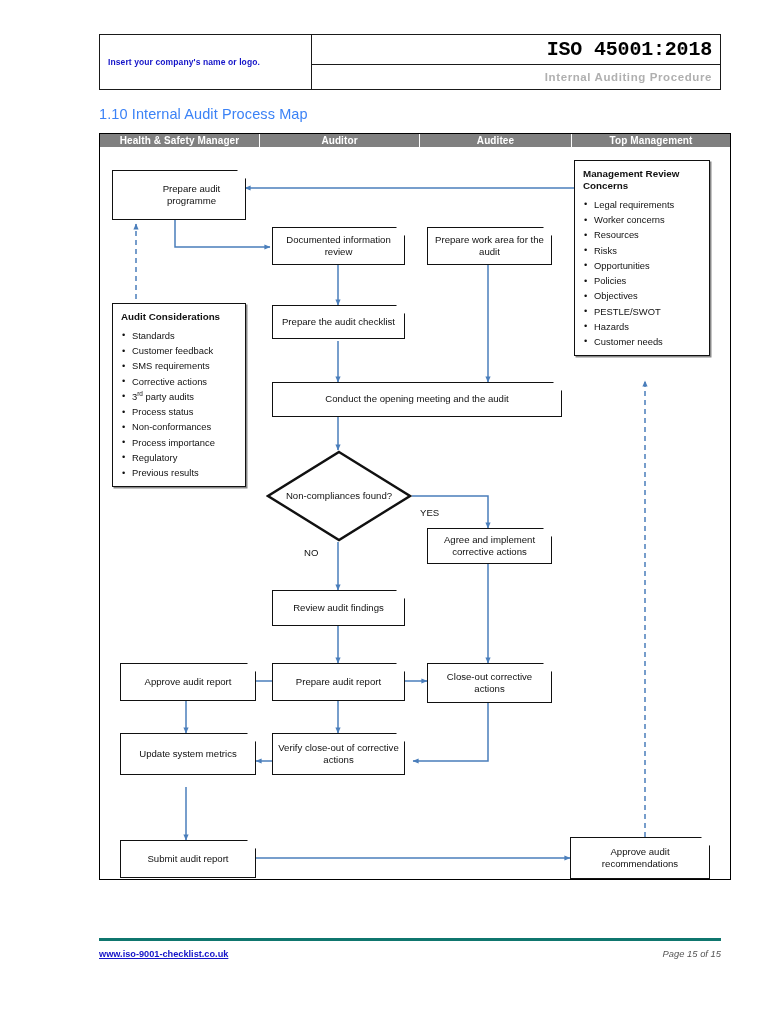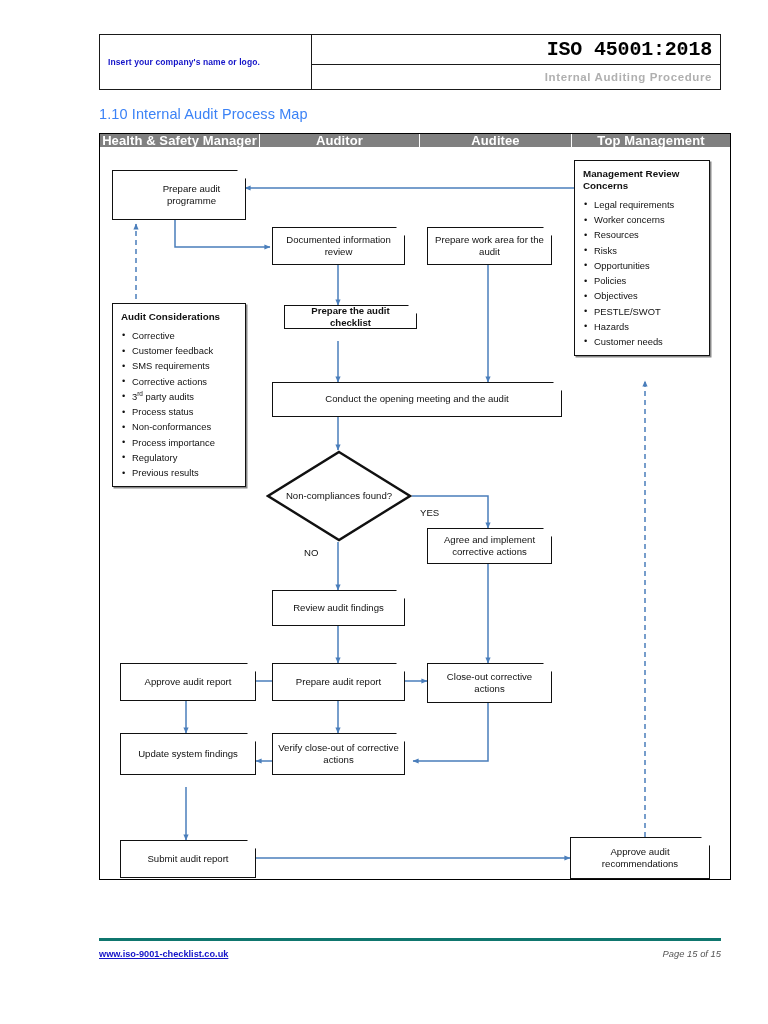--- a/index.html
+++ b/index.html
@@ -105,21 +105,21 @@
     position: absolute;
     left: 0;
     top: 0;
     width: 100%;
     height: 13px;
     display: flex;
   }
   .lane-header {
     background: #808080;
     color: #ffffff;
-    font-size: 13px;
+    font-size: 10px;
     font-weight: bold;
     display: flex;
     align-items: center;
     justify-content: center;
     box-sizing: border-box;
     border-right: 1px solid #ffffff;
     letter-spacing: 0.1px;
     height: 13px;
     overflow: hidden;
   }
@@ -330,42 +330,42 @@
 
         <path d="M545,690 L545,234" stroke-dasharray="5,4" marker-end="url(#arrow)"></path>
       </g>
     </svg>
 
     <div class="flow-box" style="left:12px; top:23px; width:134px; height:50px;padding-left:30px;">Prepare audit programme</div>
 
     <div class="note-box" style="left:12px; top:156px; width:134px;">
       <div class="note-title">Audit Considerations</div>
       <ul class="note-list">
-        <li>Corrective</li>
+        <li>Standards</li>
         <li>Customer feedback</li>
         <li>SMS requirements</li>
         <li>Corrective actions</li>
         <li><span>3<sup>rd</sup> party audits</span></li>
         <li>Process status</li>
         <li>Non-conformances</li>
         <li>Process importance</li>
         <li>Regulatory</li>
         <li>Previous results</li>
       </ul>
     </div>
 
     <div class="flow-box" style="left:20px; top:516px; width:136px; height:38px;">Approve audit report</div>
 
-    <div class="flow-box" style="left:20px; top:586px; width:136px; height:42px;">Update system findings</div>
+    <div class="flow-box" style="left:20px; top:586px; width:136px; height:42px;">Update system metrics</div>
 
     <div class="flow-box" style="left:20px; top:693px; width:136px; height:38px;">Submit audit report</div>
 
     <div class="flow-box" style="left:172px; top:80px; width:133px; height:38px;">Documented information review</div>
 
-    <div class="flow-box" style="left:184px; top:158px; width:133px; height:24px;font-weight:bold;">Prepare the audit checklist</div>
+    <div class="flow-box" style="left:172px; top:158px; width:133px; height:34px;">Prepare the audit checklist</div>
 
     <div class="flow-box" style="left:172px; top:235px; width:290px; height:35px;">Conduct the opening meeting and the audit</div>
 
     <div id="decision-wrap" style="left:166px; top:303px; width:146px; height:92px;">
       <svg id="decision-shape" viewBox="0 0 146 92" preserveAspectRatio="none">
         <polygon points="73,2 144,46 73,90 2,46" fill="#ffffff" stroke="#111111" stroke-width="2.4"></polygon>
       </svg>
       <div id="decision-label">Non-compliances found?</div>
     </div>
 

